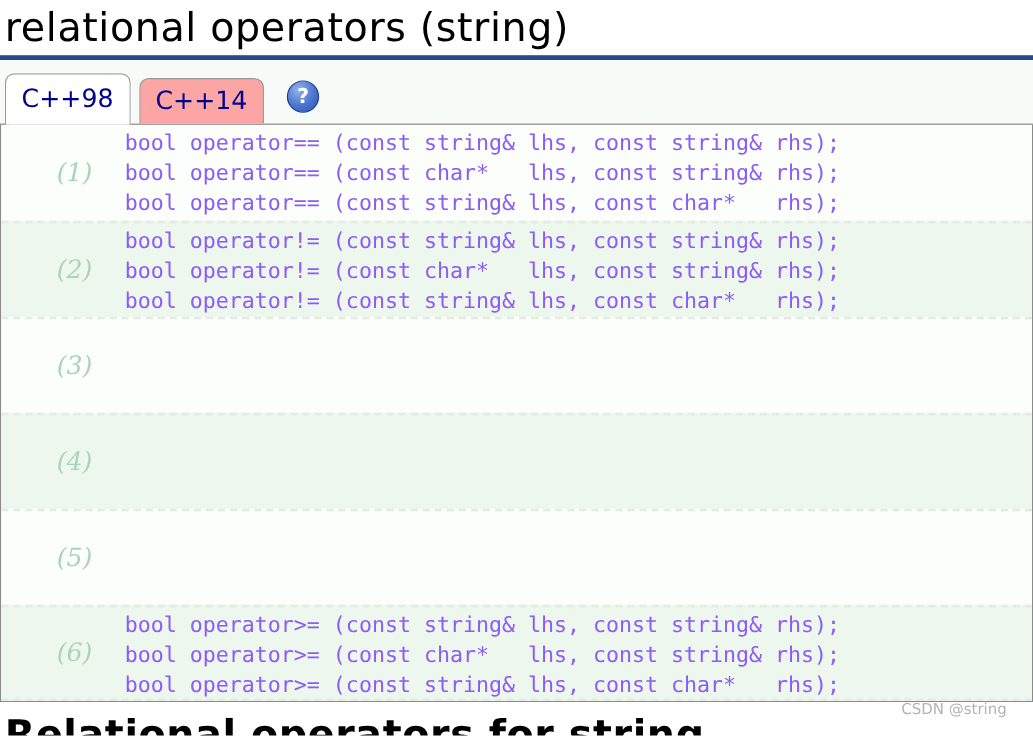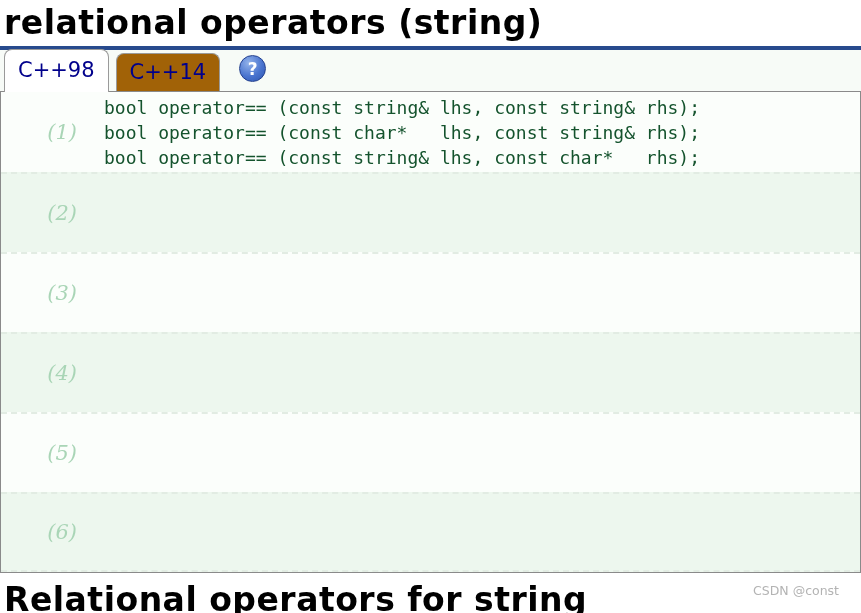--- a/index.html
+++ b/index.html
@@ -1,40 +1,40 @@
 <!DOCTYPE html>
 <html><head>
 <meta charset="utf-8">
 <style>
   * { margin:0; padding:0; box-sizing:border-box; }
   html,body { width:861px; height:613px; overflow:hidden; background:#fff;
               font-family:"DejaVu Sans", sans-serif; position:relative; }
 
   .page-title {
     font-family:"DejaVu Sans", sans-serif;
-    font-weight:bold; font-size:33px; color:#000;
+    font-weight:normal; font-size:33px; color:#000;
     padding:3px 0 4px 4px; letter-spacing:0.5px;
     white-space:nowrap;
   }
   .title-rule { height:4px; background:#274a8d; width:861px; }
 
   .tab-strip {
-    height:42px; background:#f7fbf7; border-bottom:1px solid #8a8a8a;
+    height:54px; background:#f7fbf7; border-bottom:1px solid #8a8a8a;
     display:flex; align-items:flex-end; padding-left:4px; position:relative;
   }
   .tab {
     font-size:21px; color:#00008b; cursor:pointer; white-space:nowrap;
     border:1px solid #9a9a9a; border-bottom:none;
     border-radius:8px 8px 0 0; line-height:1;
   }
   .tab.active {
     background:#fff; padding:10px 13px 11px; margin-bottom:-1px; z-index:2;
   }
   .tab.inactive {
-    background:#a16207; padding:8px 13px 8px; margin-left:7px;
+    background:#fca5a5; padding:8px 13px 8px; margin-left:7px;
   }
   .help-icon {
     width:27px; height:27px; border-radius:50%;
     margin:0 0 9px 19px; flex:0 0 auto;
     background:radial-gradient(circle at 35% 28%, #93b3ea 0%, #4a74cf 55%, #2d55b0 100%);
     border:1px solid #23408f;
     color:#fff; font-weight:bold; font-size:17px;
     display:flex; align-items:center; justify-content:center;
     cursor:pointer;
   }
@@ -51,21 +51,21 @@
 
   .decl-number {
     flex:0 0 103px; text-align:right; padding-right:27px;
     display:flex; align-items:center; justify-content:flex-end;
     font-family:"DejaVu Serif", serif; font-style:italic;
     font-size:21px; color:#a9d5b6;
   }
   .decl-code {
     white-space:pre; padding-top:3px;
     font-family:"DejaVu Sans Mono", monospace;
-    font-size:18px; line-height:25px; color:#14532d;
+    font-size:18px; line-height:25px; color:#8b5cf6;
   }
 
   .section-heading {
     font-family:"DejaVu Sans", sans-serif;
     font-weight:bold; font-size:33px; color:#000;
     padding:7px 0 0 4px; letter-spacing:0.5px; white-space:nowrap;
   }
 
   .watermark {
     position:absolute; top:583px; right:22px;
@@ -88,30 +88,36 @@
 
 <div class="code-box">
     <div class="code-block odd">
       <div class="decl-number">(1)</div>
       <div class="decl-code">bool operator== (const string&amp; lhs, const string&amp; rhs);
 bool operator== (const char*   lhs, const string&amp; rhs);
 bool operator== (const string&amp; lhs, const char*   rhs);</div>
     </div>
     <div class="code-block even">
       <div class="decl-number">(2)</div>
+      <div class="decl-code">bool operator!= (const string&amp; lhs, const string&amp; rhs);
+bool operator!= (const char*   lhs, const string&amp; rhs);
+bool operator!= (const string&amp; lhs, const char*   rhs);</div>
     </div>
     <div class="code-block odd">
       <div class="decl-number">(3)</div>
     </div>
     <div class="code-block even">
       <div class="decl-number">(4)</div>
     </div>
     <div class="code-block odd">
       <div class="decl-number">(5)</div>
     </div>
     <div class="code-block even">
       <div class="decl-number">(6)</div>
+      <div class="decl-code">bool operator&gt;= (const string&amp; lhs, const string&amp; rhs);
+bool operator&gt;= (const char*   lhs, const string&amp; rhs);
+bool operator&gt;= (const string&amp; lhs, const char*   rhs);</div>
     </div>
   </div>
 
 <h1 class="section-heading">Relational operators for string</h1>
 
-<div class="watermark">CSDN @const</div>
+<div class="watermark">CSDN @string</div>
 
 </body></html>

